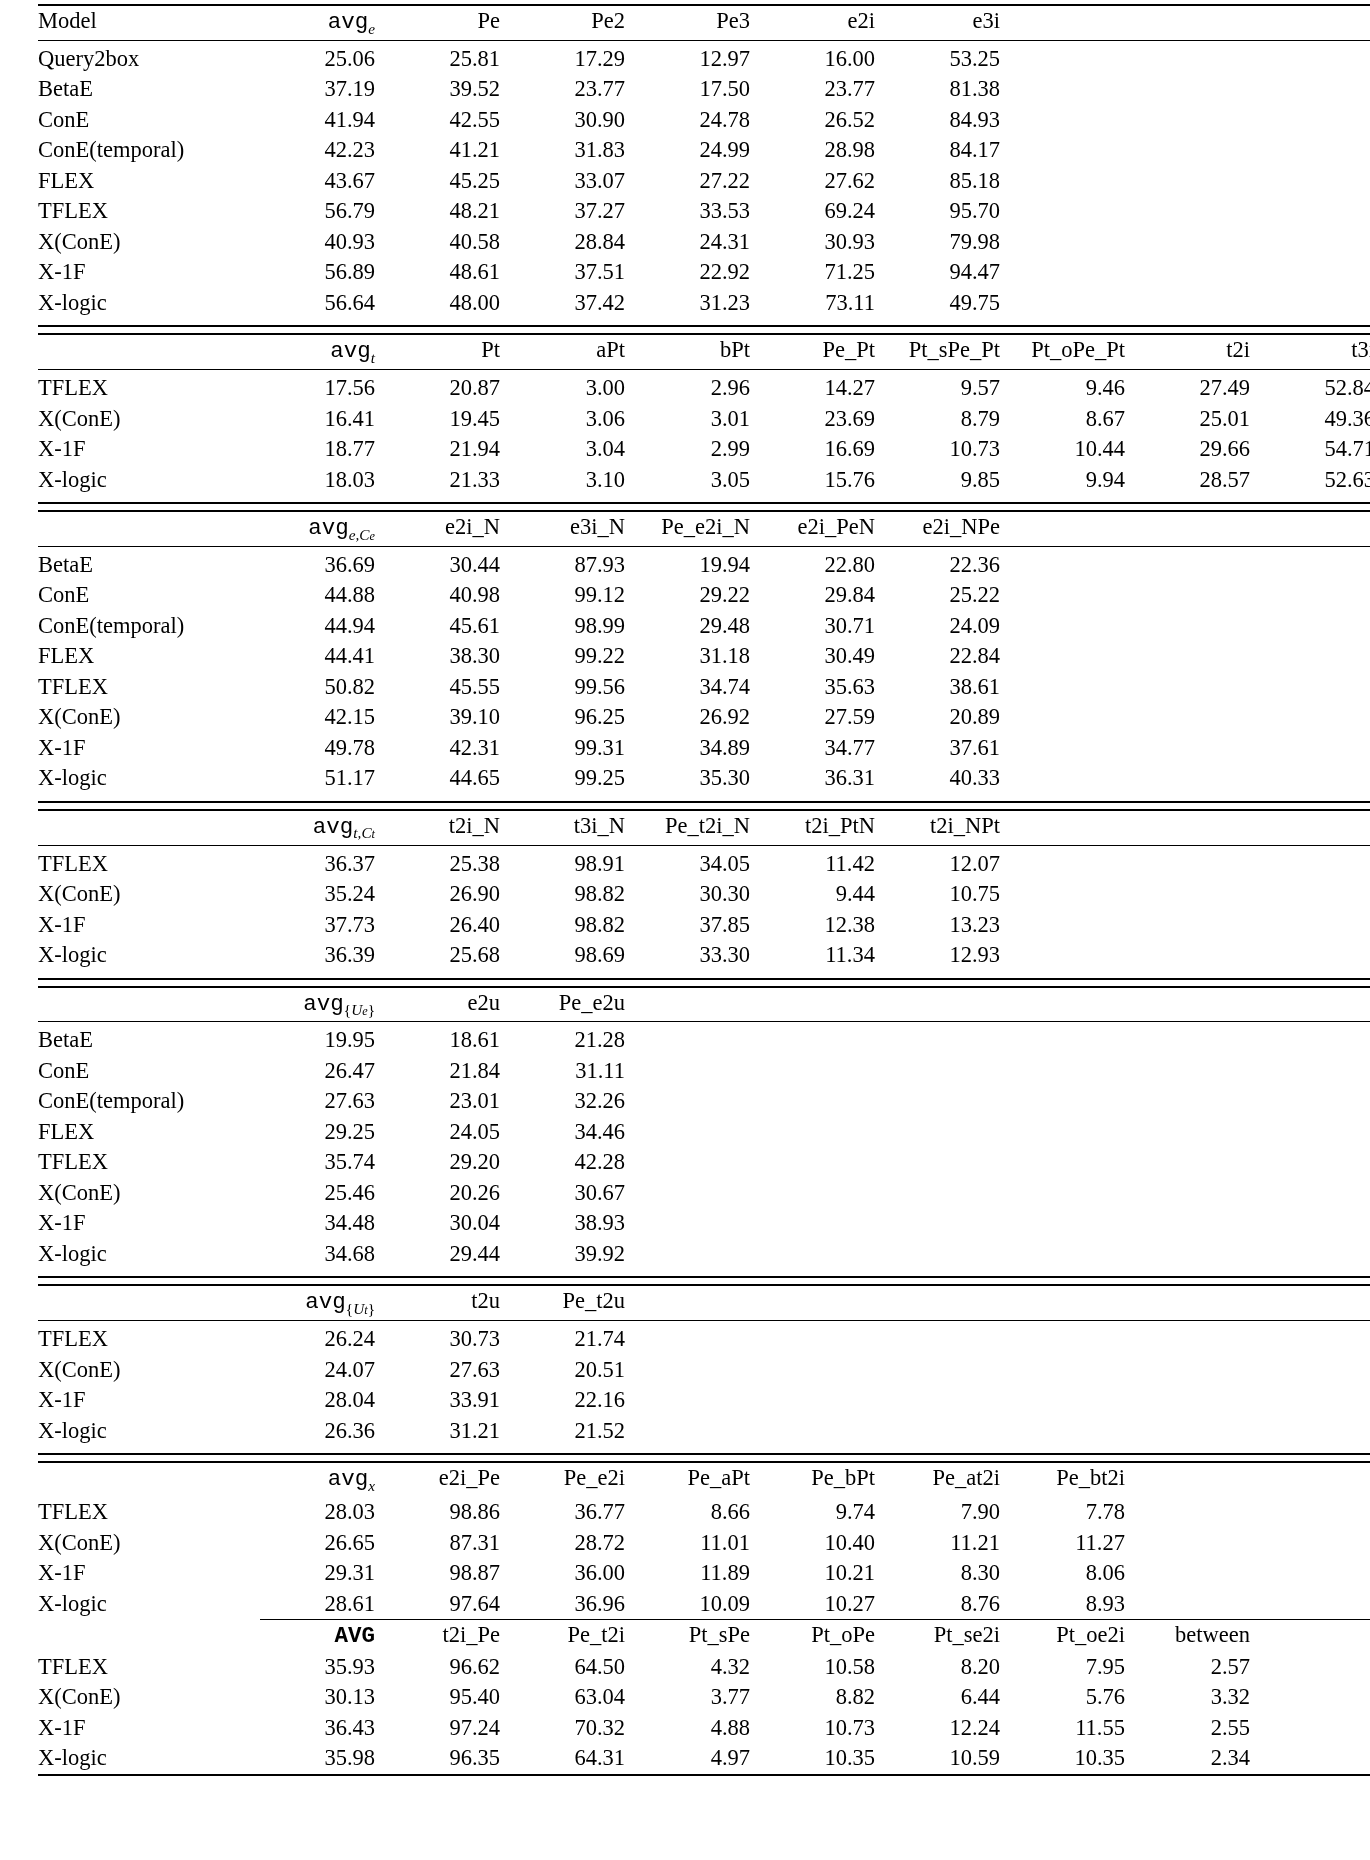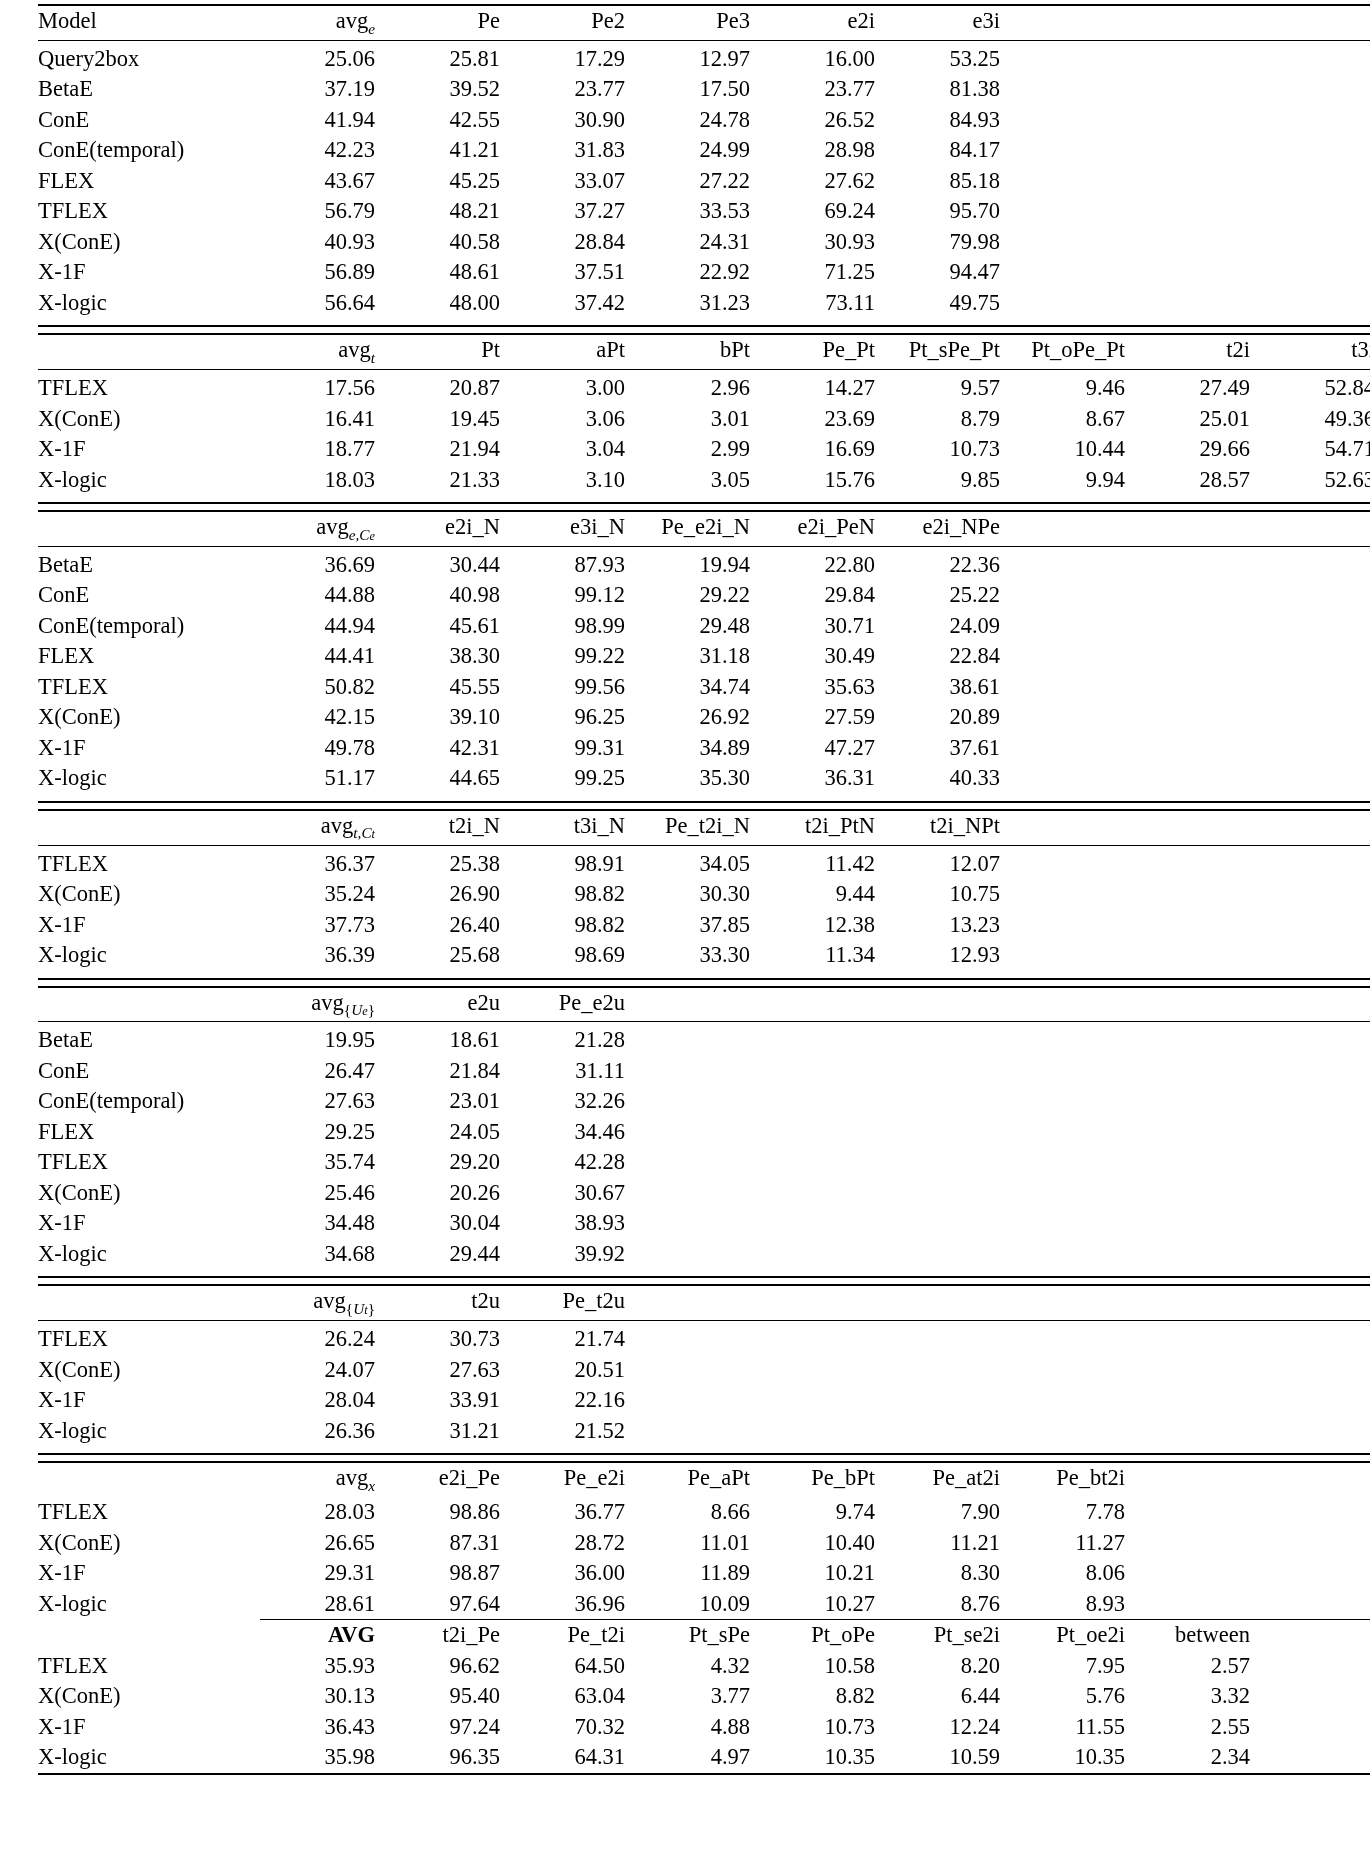--- a/index.html
+++ b/index.html
@@ -93,21 +93,21 @@
   }
   .sub-up {
     font-size: 0.68em;
     vertical-align: sub;
     font-style: normal;
   }
   .cal {
     font-style: italic;
     font-family: "Liberation Serif", serif;
   }
-  th.hdr-avg .avg-lbl { font-family: Liberation Serif, serif; }
+  th.hdr-avg .avg-lbl { font-family: Liberation Mono, monospace; }
 </style>
 </head>
 <body>
 
 <div id="page">
   <div id="table-root">
       <div class="rule-thick"></div>
       <table class="block">
         <colgroup>
           <col class="c-model">
@@ -440,21 +440,21 @@
             <td class="num">27.59</td>
             <td class="num">20.89</td>
             <td class="blank"></td>
           </tr>
           <tr>
             <td class="model">X-1F</td>
             <td class="num">49.78</td>
             <td class="num">42.31</td>
             <td class="num">99.31</td>
             <td class="num">34.89</td>
-            <td class="num">47.27</td>
+            <td class="num">34.77</td>
             <td class="num">37.61</td>
             <td class="blank"></td>
           </tr>
           <tr>
             <td class="model">X-logic</td>
             <td class="num">51.17</td>
             <td class="num">44.65</td>
             <td class="num">99.25</td>
             <td class="num">35.30</td>
             <td class="num">36.31</td>

